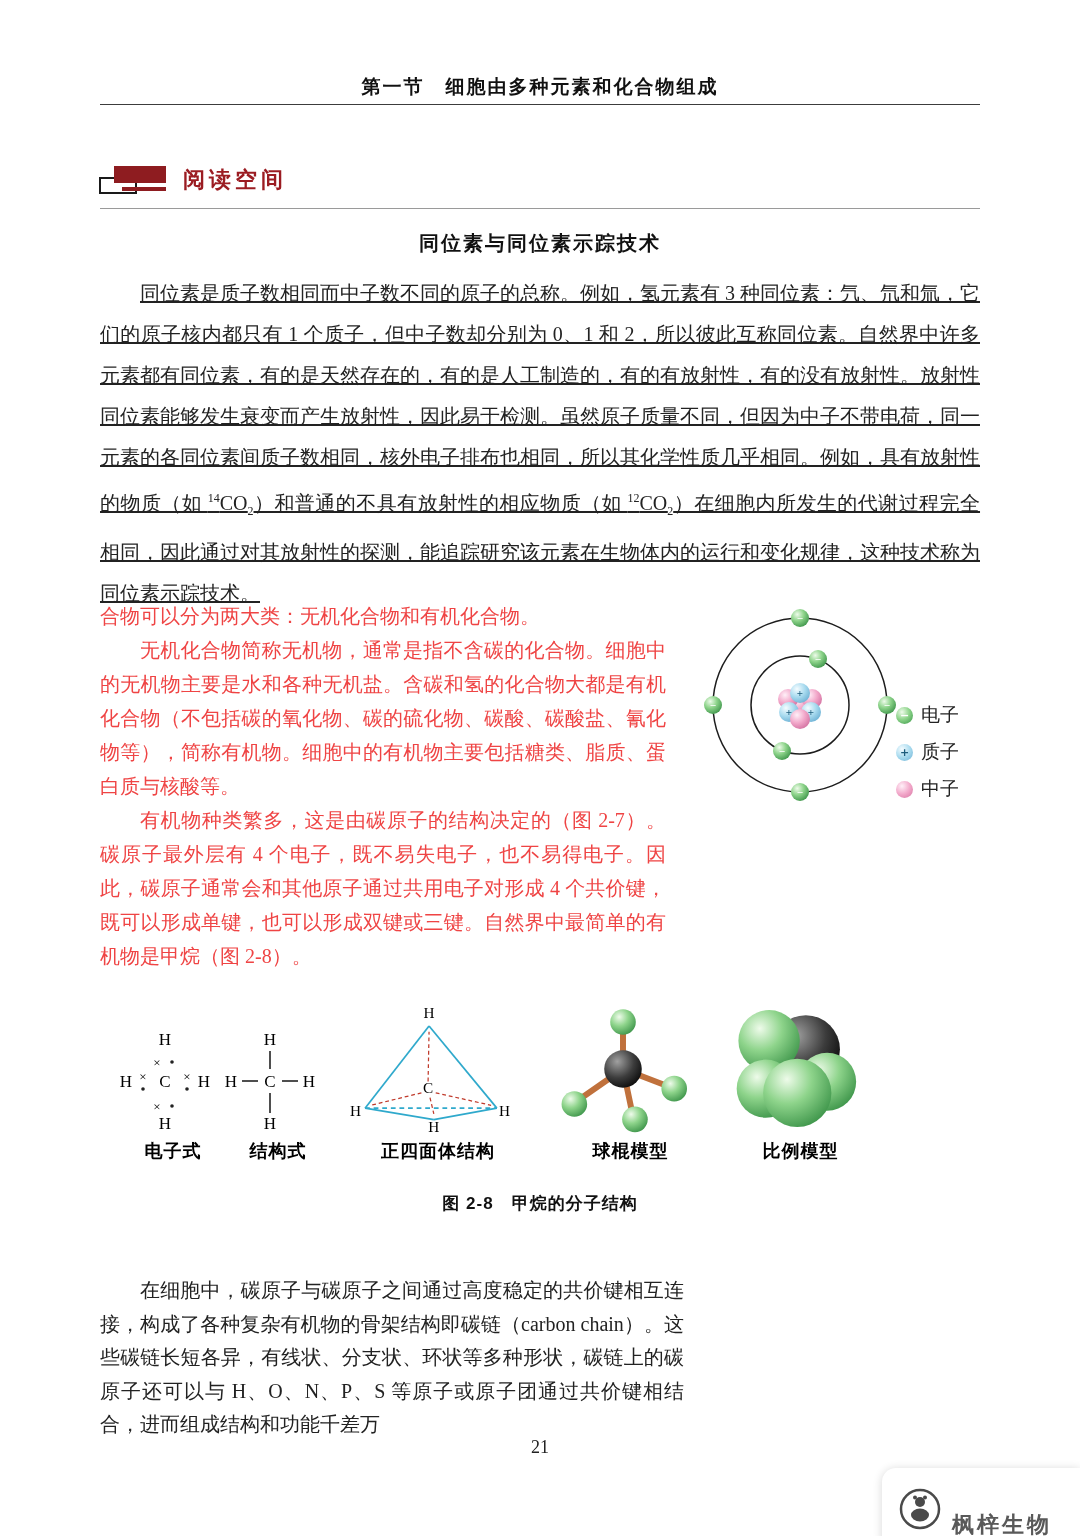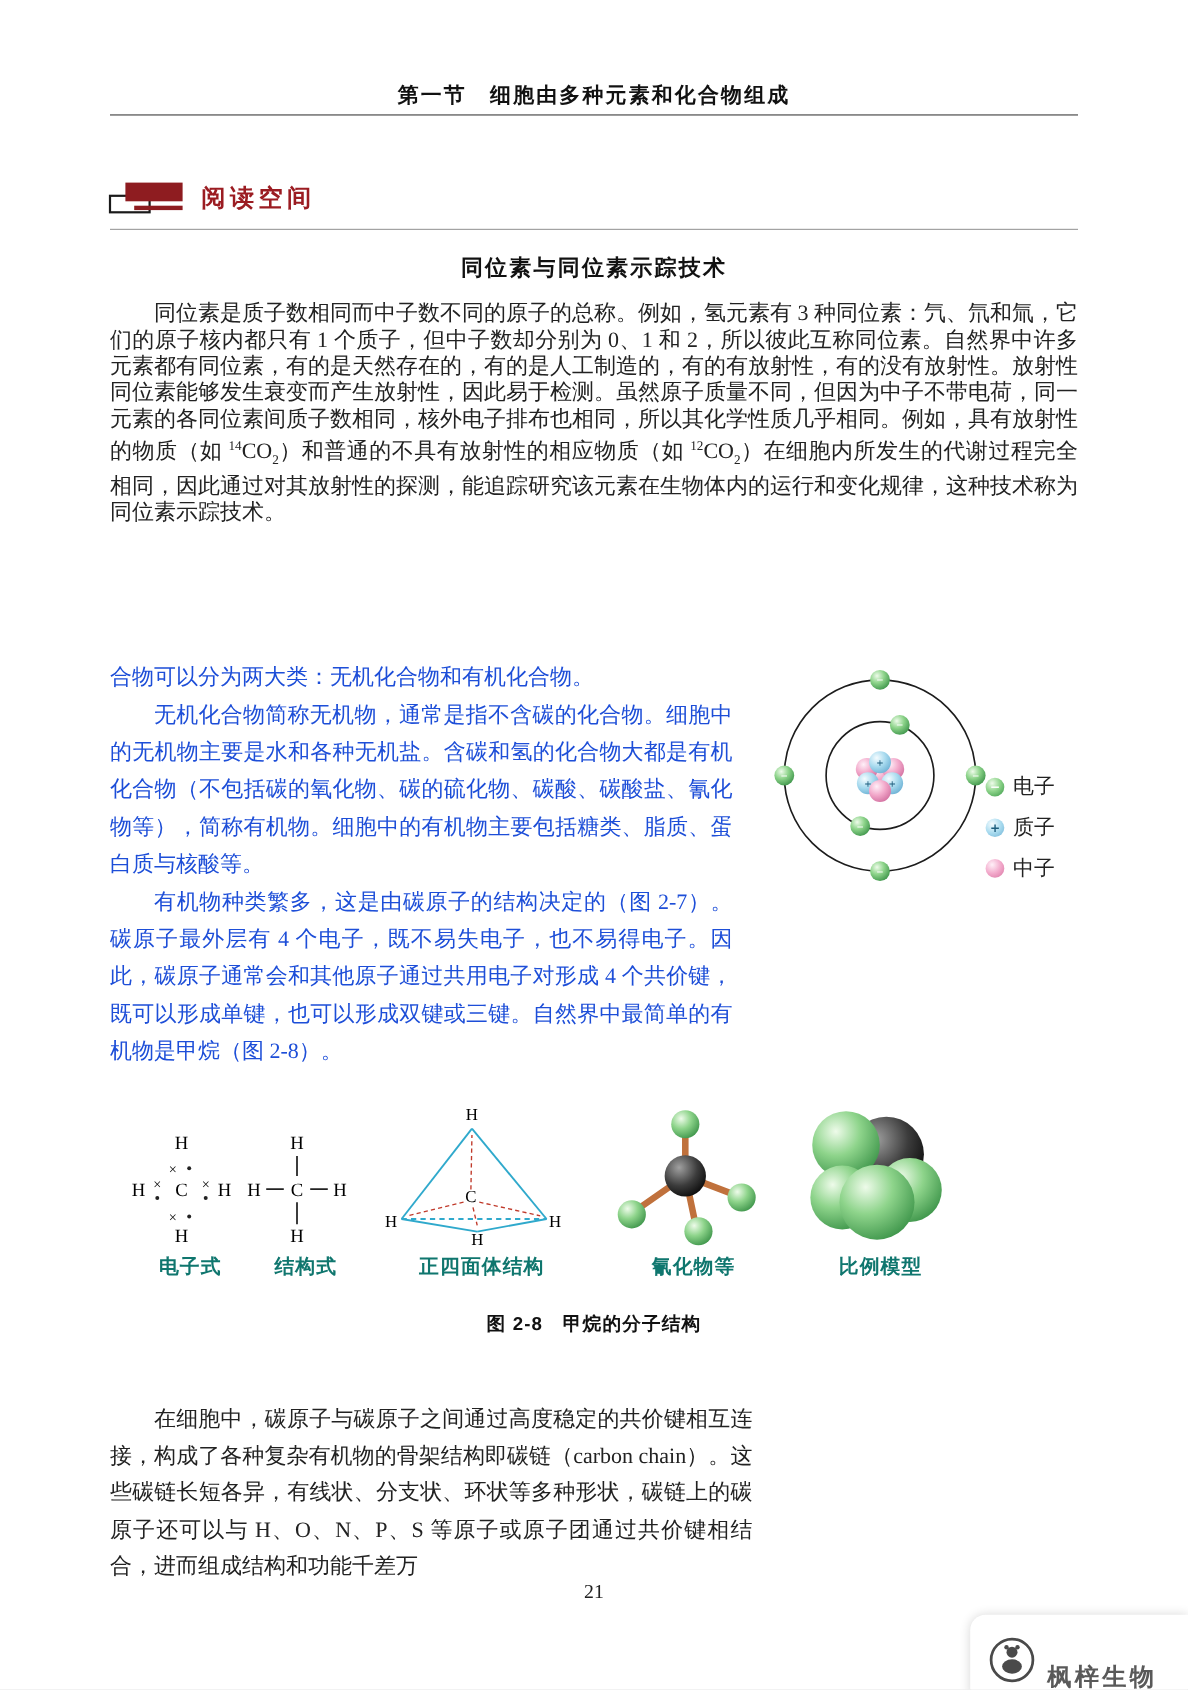--- a/index.html
+++ b/index.html
@@ -23,28 +23,28 @@
   }
   .banner-rule { position:absolute; top:208px; left:100px; width:880px; border-top:1px solid #9a9a9a; }
 
   .reading-title {
     position:absolute; top:230px; left:0; width:100%; text-align:center;
     font-family:"Liberation Sans","DejaVu Sans",sans-serif;
     font-size:20px; font-weight:bold; color:#111; letter-spacing:2px;
   }
   .reading-para {
     position:absolute; top:273px; left:100px; width:880px;
-    font-size:20px; line-height:24px; text-align:justify; text-indent:2em; color:#222;
+    font-size:20px; line-height:41px; text-align:justify; text-indent:2em; color:#222;text-decoration:underline;
   }
   .reading-para sup { font-size:12px; }
   .reading-para sub { font-size:12px; }
 
   .body-col {
     position:absolute; top:599px; left:100px; width:566px;
-    font-size:20px; line-height:34px; text-align:justify; color:#1d4ed8;
+    font-size:20px; line-height:34px; text-align:justify; color:#ef4444;
   }
   .body-col p.ind { text-indent:2em; }
 
   .fig27 { position:absolute; top:602px; left:688px; width:300px; height:260px; }
   .fig27 svg { display:block; }
   .legend { position:absolute; left:208px; top:100px; display:flex; flex-direction:column; gap:11px; }
   .legend-row { display:flex; align-items:center; gap:8px; font-size:19px; color:#222; }
   .sph {
     display:inline-flex; align-items:center; justify-content:center;
     width:17px; height:17px; border-radius:50%; flex:0 0 auto;
@@ -58,21 +58,21 @@
     font-family:"Liberation Sans","DejaVu Sans",sans-serif;
     font-weight:bold; font-size:17px; color:#111; text-align:center; letter-spacing:1px;
   }
   .fig27 .fig-caption { position:absolute; top:226px; left:0; width:100%; }
 
   .fig28 { position:absolute; top:1005px; left:100px; width:880px; height:158px; }
   .cell { position:absolute; top:0; height:158px; display:flex; flex-direction:column; align-items:center; justify-content:flex-end; }
   .cell .dia { margin-bottom:6px; }
   .fig-label {
     font-family:"Liberation Sans","DejaVu Sans",sans-serif;
-    font-weight:bold; font-size:18px; color:#0f766e; letter-spacing:1px;margin-left:16px;
+    font-weight:bold; font-size:18px; color:#000000; letter-spacing:1px;margin-left:16px;
   }
   .cell-1 { left:0;   width:130px; }
   .cell-2 { left:110px; width:120px; }
   .cell-3 { left:235px; width:190px; }
   .cell-4 { left:430px; width:185px; }
   .cell-5 { left:605px; width:175px; }
 
   .fig28-caption { position:absolute; top:1192px; left:100px; width:880px; }
 
   .final-para {
@@ -263,21 +263,21 @@
           <line x1="85" y1="75" x2="32" y2="112"></line>
           <line x1="85" y1="75" x2="140" y2="96"></line>
           <line x1="85" y1="75" x2="97" y2="132"></line>
         </g>
         <circle cx="85" cy="75" r="22" fill="url(#gBlack)"></circle>
         <circle cx="85" cy="20" r="15" fill="url(#gGreen)"></circle>
         <circle cx="28" cy="116" r="15" fill="url(#gGreen)"></circle>
         <circle cx="145" cy="98" r="15" fill="url(#gGreen)"></circle>
         <circle cx="99" cy="134" r="15" fill="url(#gGreen)"></circle>
       </svg>
-      <span class="fig-label">氰化物等</span>
+      <span class="fig-label">球棍模型</span>
     </div>
 
     <div class="cell cell-5">
       <svg class="dia" width="160" height="150" viewBox="0 0 160 150">
         <circle cx="95" cy="52" r="40" fill="url(#gBlack)"></circle>
         <circle cx="52" cy="42" r="36" fill="url(#gGreen)"></circle>
         <circle cx="120" cy="90" r="34" fill="url(#gGreen)"></circle>
         <circle cx="48" cy="98" r="34" fill="url(#gGreen)"></circle>
         <circle cx="85" cy="103" r="40" fill="url(#gGreen)"></circle>
       </svg>

